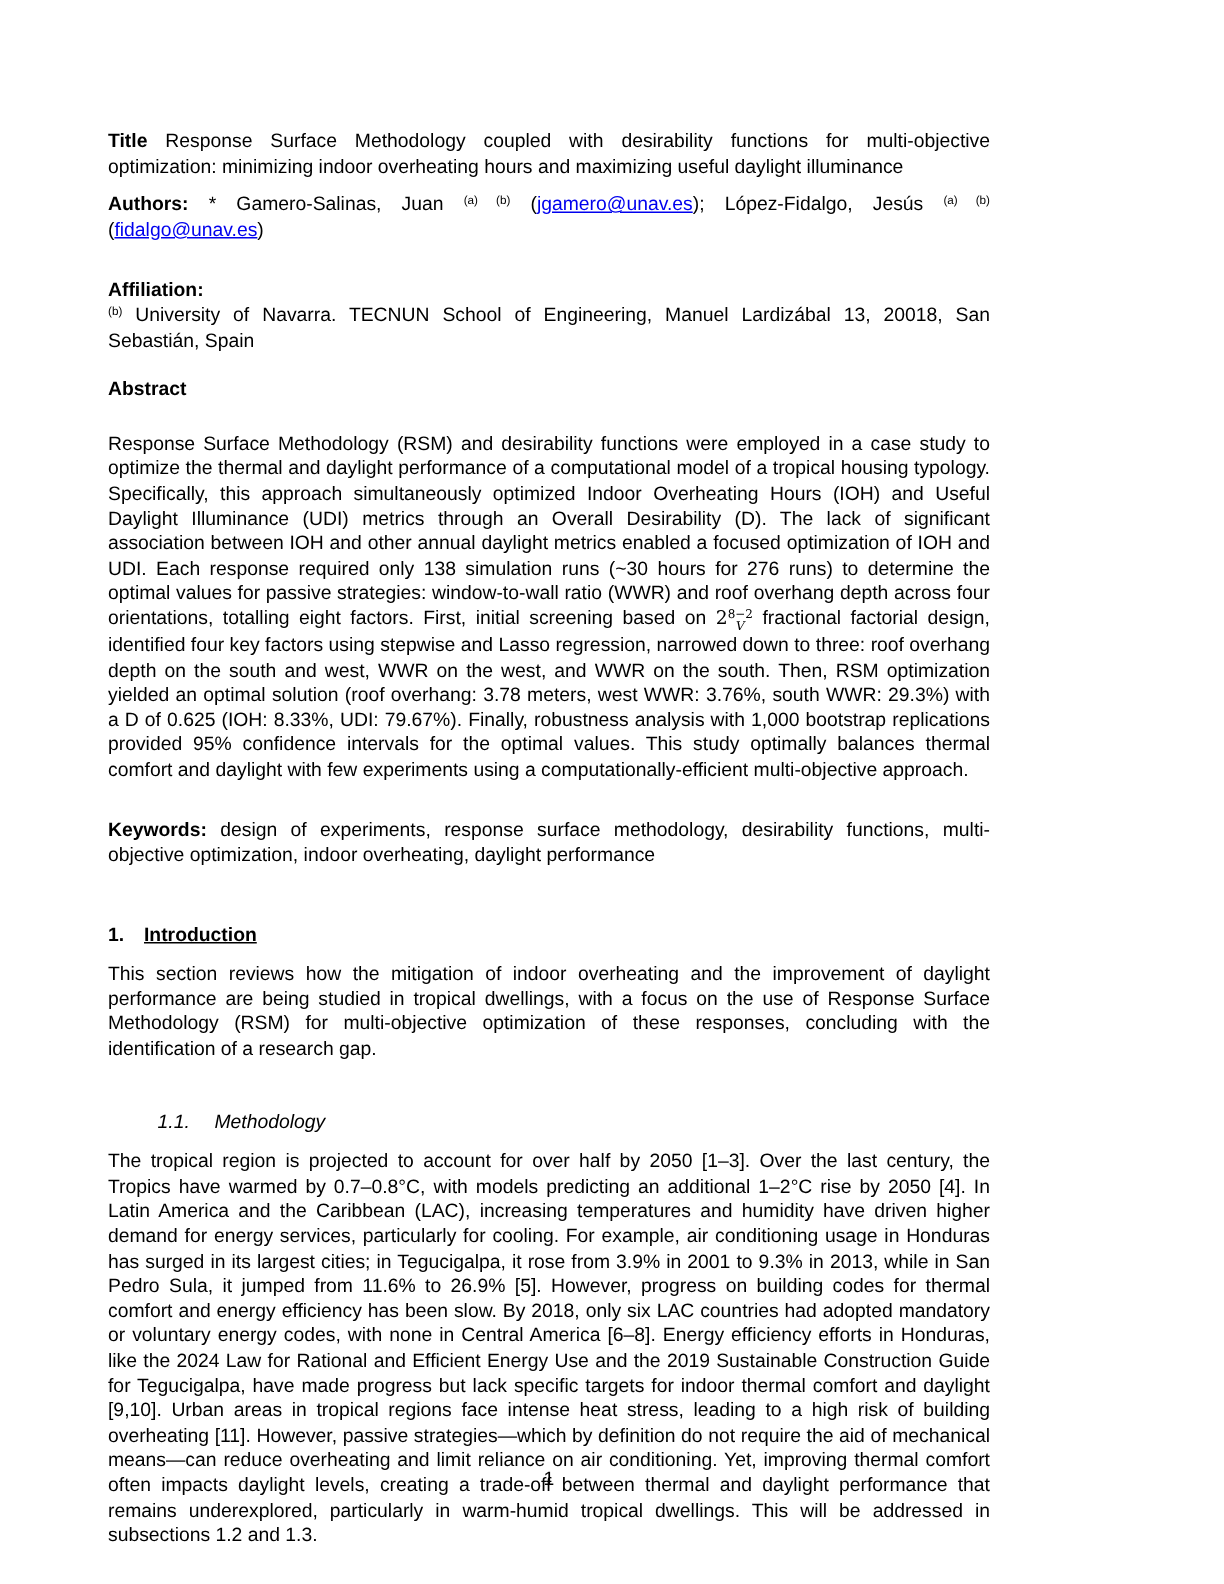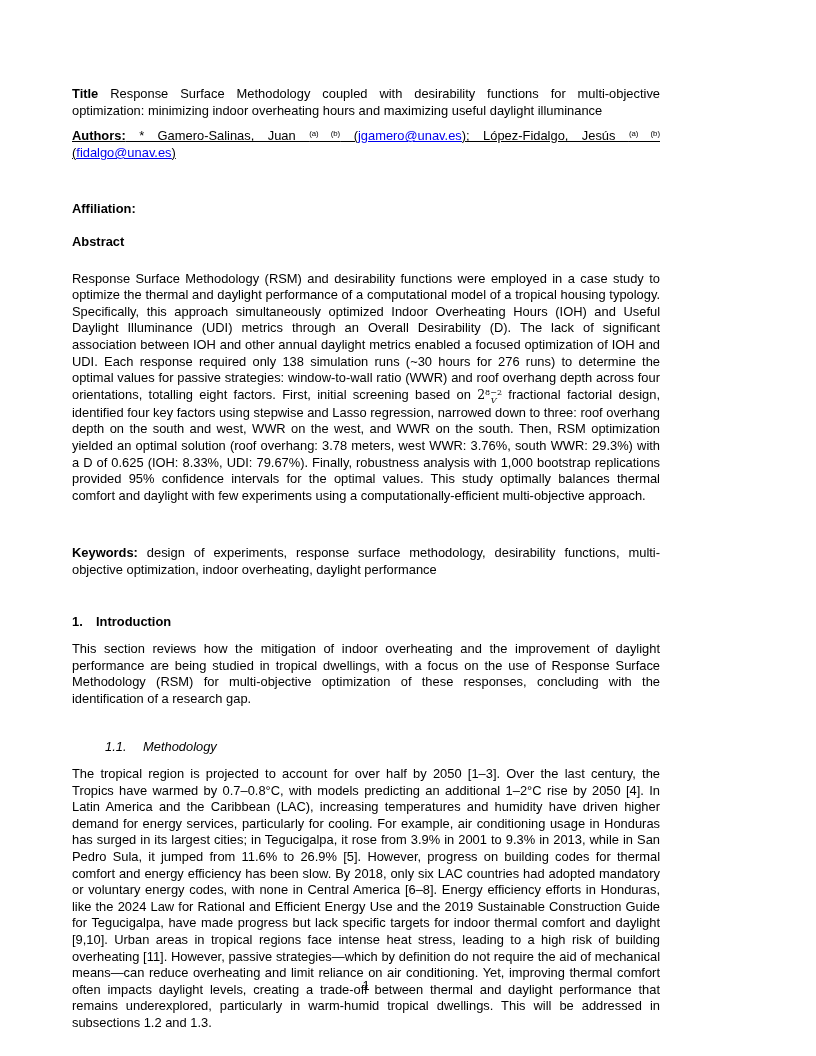--- a/index.html
+++ b/index.html
@@ -21,29 +21,30 @@
   .sup {
     font-size: 7.8px;
     vertical-align: 4px;
     line-height: 0;
   }
   a.email {
     color: var(--link-blue);
     text-decoration: underline;
     cursor: pointer;
   }
-  .authors-line   { margin-top: 9px; text-decoration: underline; }
-  .affiliation    { margin-top: 40px; }
+  .authors-line   { margin-top: 9px; }
+  .affiliation    { margin-top: 24px; }
   .abstract-label { margin-top: 16px; font-weight: bold; }
   .abstract-body  { margin-top: 20px; }
-  .keywords-line  { margin-top: 41px; }
+  .keywords-line  { margin-top: 24px; }
   .sec-heading {
     margin-top: 36px;
     font-weight: bold;
     text-align: left;
+    text-decoration: underline;
   }
   .sec-heading .sec-num { display: inline-block; min-width: 24px; }
   .intro-para { margin-top: 10px; }
   .subsec-heading {
     margin-top: 32px;
     font-style: italic;
     padding-left: 33px;
     text-align: left;
   }
   .subsec-heading .subsec-num { display: inline-block; min-width: 38px; }
@@ -74,20 +75,21 @@
 <body>
 
 <div class="page">
 
   <p><span class="b">Title</span><span> Response Surface Methodology coupled with desirability functions for multi-objective optimization: minimizing indoor overheating hours and maximizing useful daylight illuminance</span></p>
 
   <p class="authors-line"><span class="b">Authors:</span><span> * Gamero-Salinas, Juan </span><span class="sup">(a) (b)</span><span> (</span><a class="email">jgamero@unav.es</a><span>); López-Fidalgo, Jesús </span><span class="sup">(a) (b)</span><span> (</span><a class="email">fidalgo@unav.es</a><span>)</span></p>
 
   <div class="affiliation">
     <p class="b">Affiliation:</p>
+    <p><span class="sup">(b)</span><span> University of Navarra. TECNUN School of Engineering, Manuel Lardizábal 13, 20018, San Sebastián, Spain</span></p>
   </div>
 
   <p class="abstract-label">Abstract</p>
 
   <p class="abstract-body"><span>Response Surface Methodology (RSM) and desirability functions were employed in a case study to optimize the thermal and daylight performance of a computational model of a tropical housing typology. Specifically, this approach simultaneously optimized Indoor Overheating Hours (IOH) and Useful Daylight Illuminance (UDI) metrics through an Overall Desirability (D). The lack of significant association between IOH and other annual daylight metrics enabled a focused optimization of IOH and UDI. Each response required only 138 simulation runs (~30 hours for 276 runs) to determine the optimal values for passive strategies: window-to-wall ratio (WWR) and roof overhang depth across four orientations, totalling eight factors. First, initial screening based on </span><span class="formula"><span class="f-base">2</span><span class="f-stack"><span class="f-sup">8−2</span><span class="f-sub">V</span></span></span><span> fractional factorial design, identified four key factors using stepwise and Lasso regression, narrowed down to three: roof overhang depth on the south and west, WWR on the west, and WWR on the south. Then, RSM optimization yielded an optimal solution (roof overhang: 3.78 meters, west WWR: 3.76%, south WWR: 29.3%) with a D of 0.625 (IOH: 8.33%, UDI: 79.67%). Finally, robustness analysis with 1,000 bootstrap replications provided 95% confidence intervals for the optimal values. This study optimally balances thermal comfort and daylight with few experiments using a computationally-efficient multi-objective approach.</span></p>
 
   <p class="keywords-line"><span class="b">Keywords:</span><span> design of experiments, response surface methodology, desirability functions, multi-objective optimization, indoor overheating, daylight performance</span></p>
 
   <p class="sec-heading"><span class="sec-num">1.</span><span>Introduction</span></p>
 

